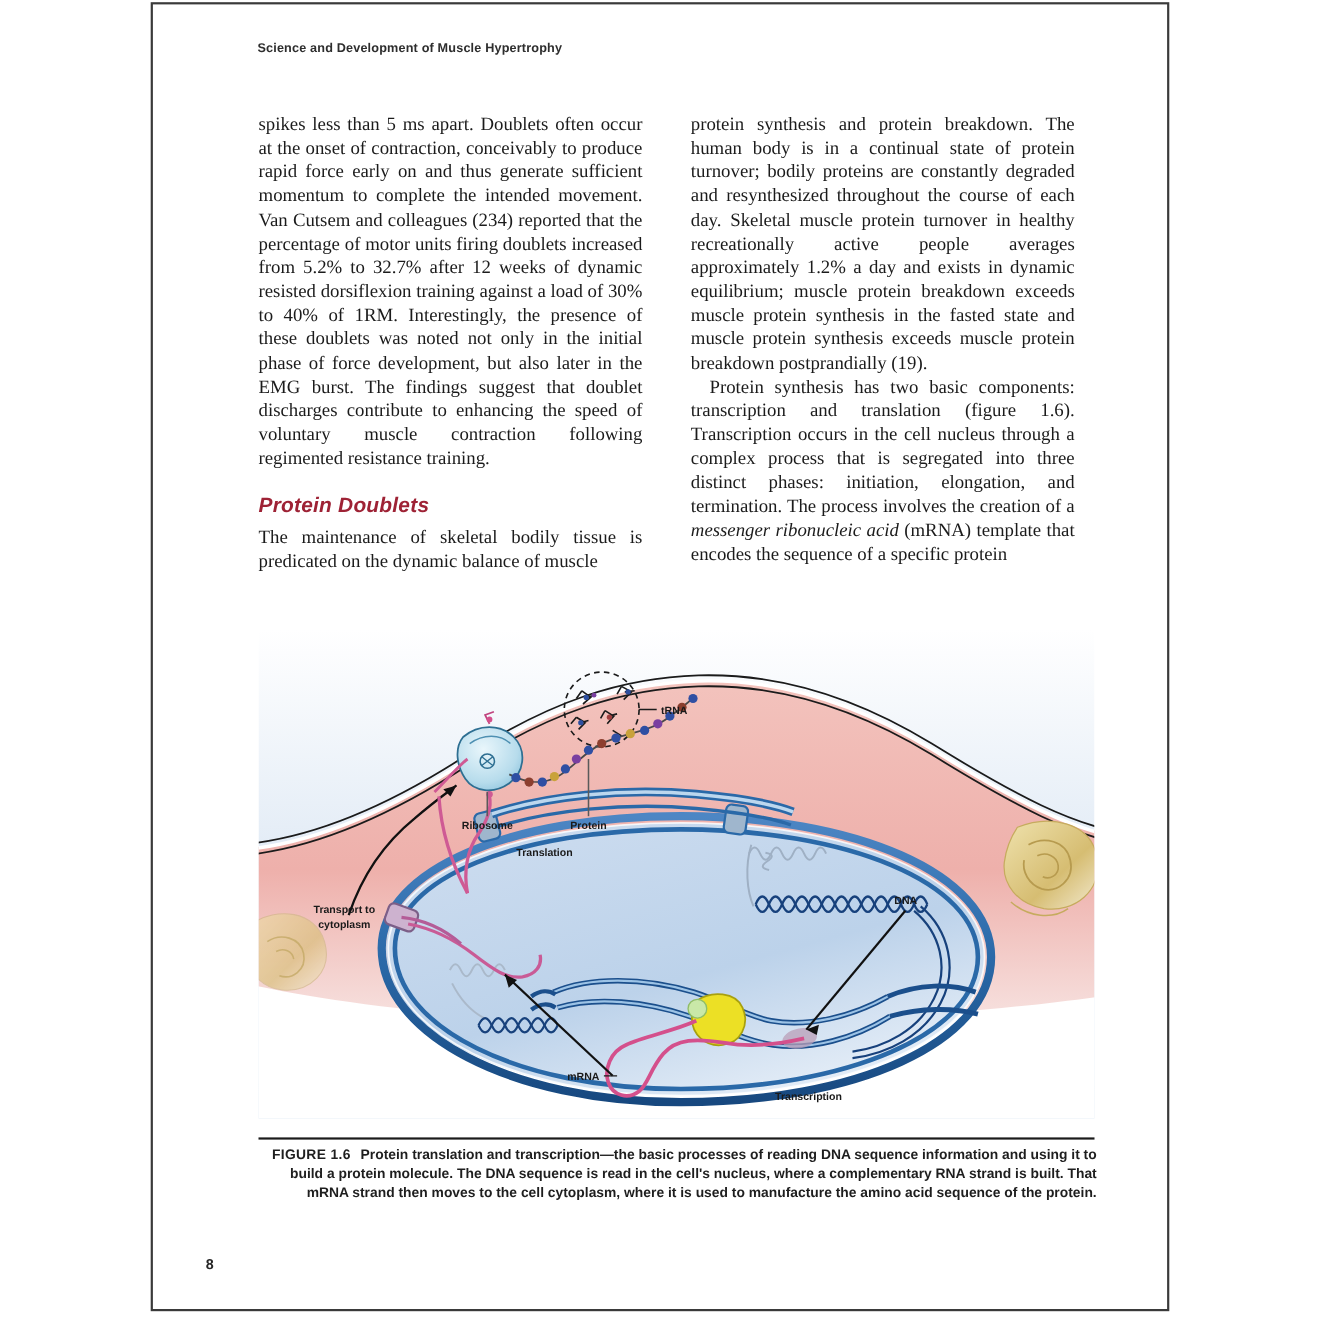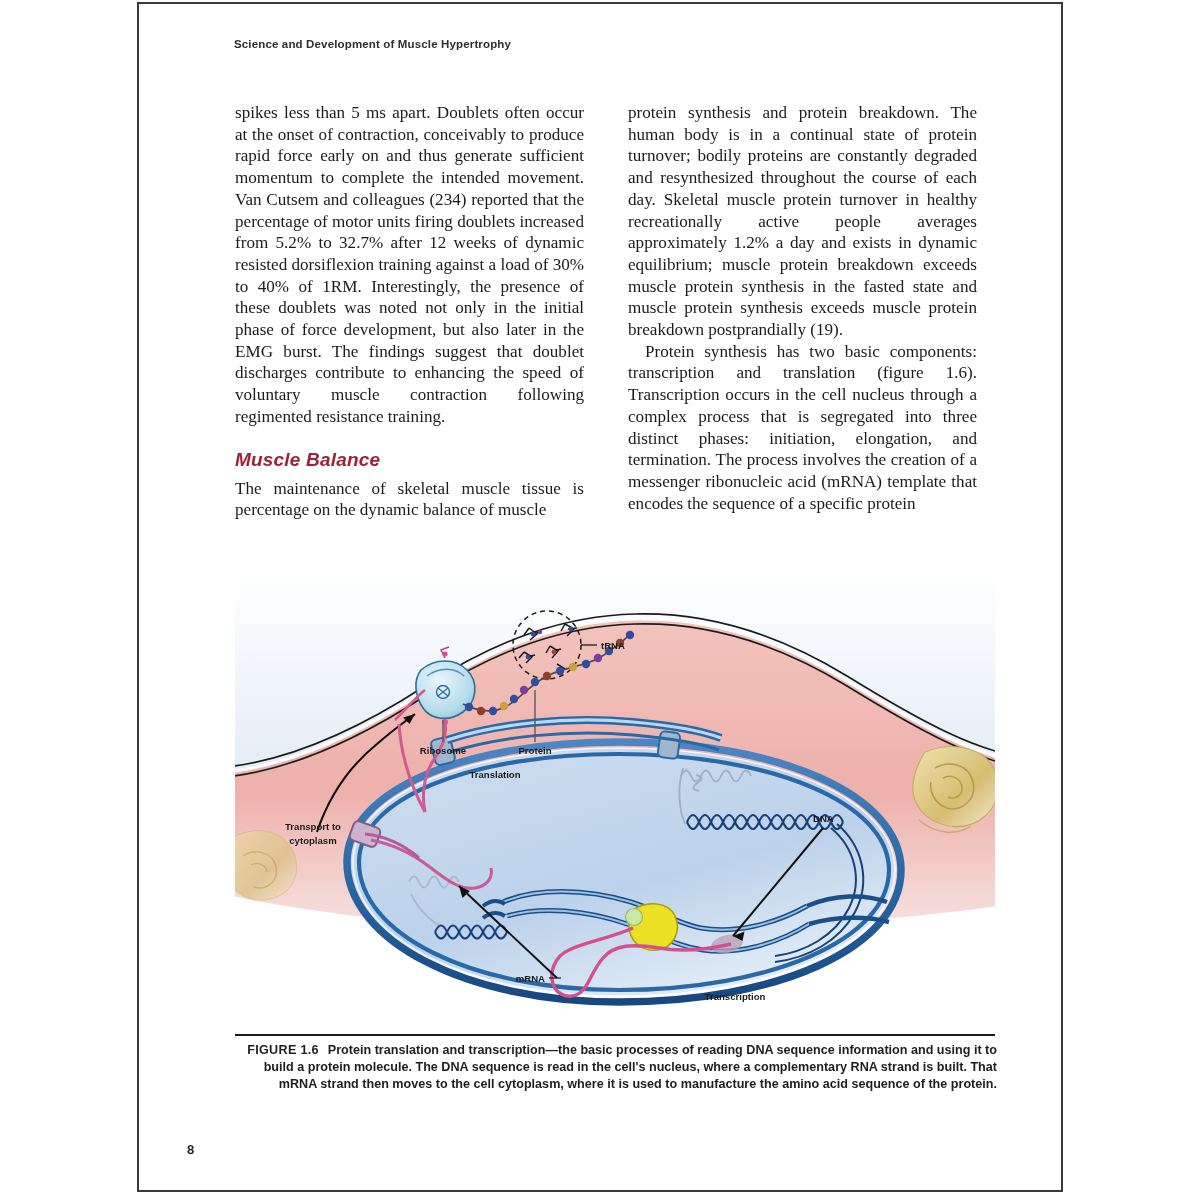--- a/index.html
+++ b/index.html
@@ -76,21 +76,21 @@
   }
   .sec-head {
     font-family: "Liberation Sans", sans-serif;
     font-size: 19px;
     font-style: italic;
     font-weight: 700;
     color: #9e2235;
     margin: 21px 0 7px 0;
     letter-spacing: 0.2px;
   }
-  .it { }
+  .it { font-style: italic; }
 
   
   .figure-wrap {
     position: absolute;
     left: 96px;
     top: 568px;
     width: 760px;
     height: 450px;
   }
   .figure-img {
@@ -150,23 +150,23 @@
 
   <div class="book-page">
 
     <div class="running-head">Science and Development of Muscle Hypertrophy</div>
 
     <div class="columns">
 
       <div class="col">
         <p class="body-par">spikes less than 5 ms apart. Doublets often occur at the onset of contraction, conceivably to produce rapid force early on and thus generate sufficient momentum to complete the intended movement. Van Cutsem and colleagues (234) reported that the percentage of motor units firing doublets increased from 5.2% to 32.7% after 12 weeks of dynamic resisted dorsiflexion training against a load of 30% to 40% of 1RM. Interestingly, the presence of these doublets was noted not only in the initial phase of force development, but also later in the EMG burst. The findings suggest that doublet discharges contribute to enhancing the speed of voluntary muscle contraction following regimented resistance training.</p>
 
-        <h2 class="sec-head">Muscle Balance</h2>
-
-        <p class="body-par">The maintenance of skeletal muscle tissue is percentage on the dynamic balance of muscle</p>
+        <h2 class="sec-head">Protein Doublets</h2>
+
+        <p class="body-par">The maintenance of skeletal bodily tissue is predicated on the dynamic balance of muscle</p>
       </div>
 
       <div class="col">
         <p class="body-par">protein synthesis and protein breakdown. The human body is in a continual state of protein turnover; bodily proteins are constantly degraded and resynthesized throughout the course of each day. Skeletal muscle protein turnover in healthy recreationally active people averages approximately 1.2% a day and exists in dynamic equilibrium; muscle protein breakdown exceeds muscle protein synthesis in the fasted state and muscle protein synthesis exceeds muscle protein breakdown postprandially (19).</p>
 
         <p class="body-par indent"><span>Protein synthesis has two basic components: transcription and translation (figure 1.6). Transcription occurs in the cell nucleus through a complex process that is segregated into three distinct phases: initiation, elongation, and termination. The process involves the creation of a </span><span class="it">messenger ribonucleic acid</span><span> (mRNA) template that encodes the sequence of a specific protein</span></p>
       </div>
 
     </div>
 

